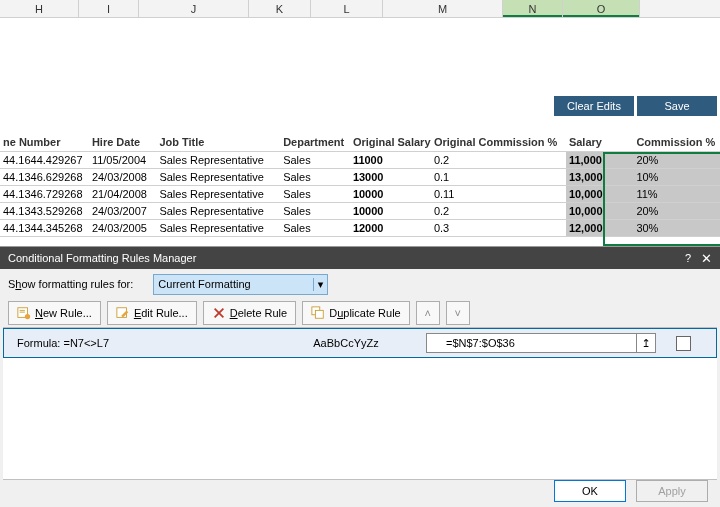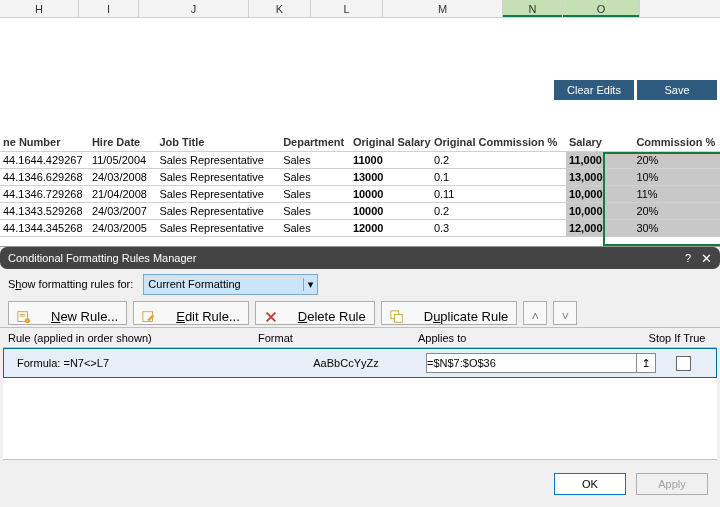--- a/index.html
+++ b/index.html
@@ -25,21 +25,21 @@
     color: #333; font-size: 11px;
     box-sizing: border-box;
   }
   .colcell.sel {
     background: #c5e0b4;
     box-shadow: inset 0 -2px 0 #107c41;
   }
 
   
   .btnbar {
-    position: absolute; top: 80px; right: 3px; display: flex; gap: 3px;
+    position: absolute; top: 96px; right: 3px; display: flex; gap: 3px;
   }
   .actbtn {
     background: #2f5b7f; color: #fff; font-size: 11px;
     padding: 3px 0; width: 78px; text-align: center;
     border: 1px solid #2f5b7f;
   }
 
   
   .tbl {
     position: absolute; top: 134px; left: 0; width: 720px;
@@ -67,42 +67,41 @@
   .dlg {
     position: absolute; left: 0; top: 246px; width: 720px; height: 261px;
     border-top: 1px solid #999;
     background: #f0f0f0;
     display: flex; flex-direction: column;
   }
   .dlg-title {
     height: 22px; background: #444; color: #fff;
     display: flex; align-items: center; padding: 0 8px;
     font-size: 11px;
-    border-radius: 7px;
   }
   .dlg-title .help { margin-left: auto; margin-right: 10px; cursor: pointer; }
   .dlg-title .close { cursor: pointer; font-size: 13px; }
 
   .dlg-row1 {
-    height: 30px; display: flex; align-items: center; padding: 0 8px; gap: 10px;
+    height: 30px; display: flex; align-items: center; padding: 0 8px; gap: 20px;
   }
   .hot { text-decoration: underline; }
   .sel-dd {
     background: #cce4f7; border: 1px solid #7aa7cc; height: 19px;
     display: flex; align-items: center; padding: 0 4px; gap: 6px;
   }
   .sel-dd .chev { border-left: 1px solid #7aa7cc; padding-left: 4px; }
 
   .dlg-toolbar {
     height: 28px; display: flex; align-items: center; padding: 0 8px; gap: 6px;
   }
   .tbtn {
     background: #f8f8f8; border: 1px solid #adadad; height: 22px;
-    display: flex; align-items: flex-end; padding: 0 8px; gap: 20px;
-    font-size: 13px;
+    display: flex; align-items: center; padding: 0 8px; gap: 4px;
+    font-size: 11px;
   }
   .tbtn.sq { padding: 0; width: 22px; justify-content: center; }
   .tbtn svg { width: 14px; height: 14px; }
 
   .rules-head {
     height: 19px; display: flex; align-items: center; padding: 0 8px;
     border-top: 1px solid #c0c0c0;
     font-size: 11px; color: #000;
   }
   .rules-head .rh1 { width: 250px; }
@@ -117,30 +116,30 @@
   .rule-row {
     height: 28px; display: flex; align-items: center; padding: 0 5px;
     background: #e8eef7; border: 1px solid #0369a1;
   }
   .rule-row .c1 { width: 249px; padding-left: 8px; }
   .rule-row .c2 { width: 160px; text-align: center; }
   .rule-row .c3 { flex: 1; display: flex; align-items: center; }
   .rule-row .c4 { width: 55px; display: flex; justify-content: center; }
   .appinput {
     background: #fff; border: 1px solid #888; height: 18px;
-    flex: 1; display: flex; align-items: center; padding: 0 0;
+    flex: 1; display: flex; align-items: center; padding: 0 19px;
   }
   .refbtn {
     background: #fff; border: 1px solid #888; border-left: none;
     width: 18px; height: 18px; display:flex; align-items:center; justify-content:center;
   }
   .chk { width: 13px; height: 13px; background: #fff; border: 1px solid #666; }
 
   .dlg-foot {
-    height: 48px; display: flex; align-items: center; justify-content: flex-end;
+    height: 28px; display: flex; justify-content: flex-end;
     padding: 0 12px; gap: 10px;
   }
   .fbtn {
     width: 70px; height: 20px; border: 1px solid #adadad; background: #f0f0f0;
     display: flex; align-items: center; justify-content: center; font-size: 11px;
   }
   .fbtn.ok { background: #fff; border: 1px solid #0078d4; }
   .fbtn.dis { color: #a0a0a0; }
 </style>
 </head>
@@ -288,26 +287,20 @@
       <span><span>D</span><span class="hot">u</span><span>plicate Rule</span></span>
     </div>
     <div class="tbtn sq">
         <span style="color:#888">˄</span>
       </div>
     <div class="tbtn sq">
         <span style="color:#888">˅</span>
       </div>
   </div>
 
-  <div class="rules-head">
-    <div class="rh1">Rule (applied in order shown)</div>
-    <div class="rh2">Format</div>
-    <div class="rh3">Applies to</div>
-    <div class="rh4">Stop If True</div>
-  </div>
 
   <div class="rules-body">
     <div class="rule-row">
       <div class="c1">Formula: =N7&lt;&gt;L7</div>
       <div class="c2">AaBbCcYyZz</div>
       <div class="c3">
         <div class="appinput">
             <span>=$N$7:$O$36</span>
           </div>
         <div class="refbtn">

